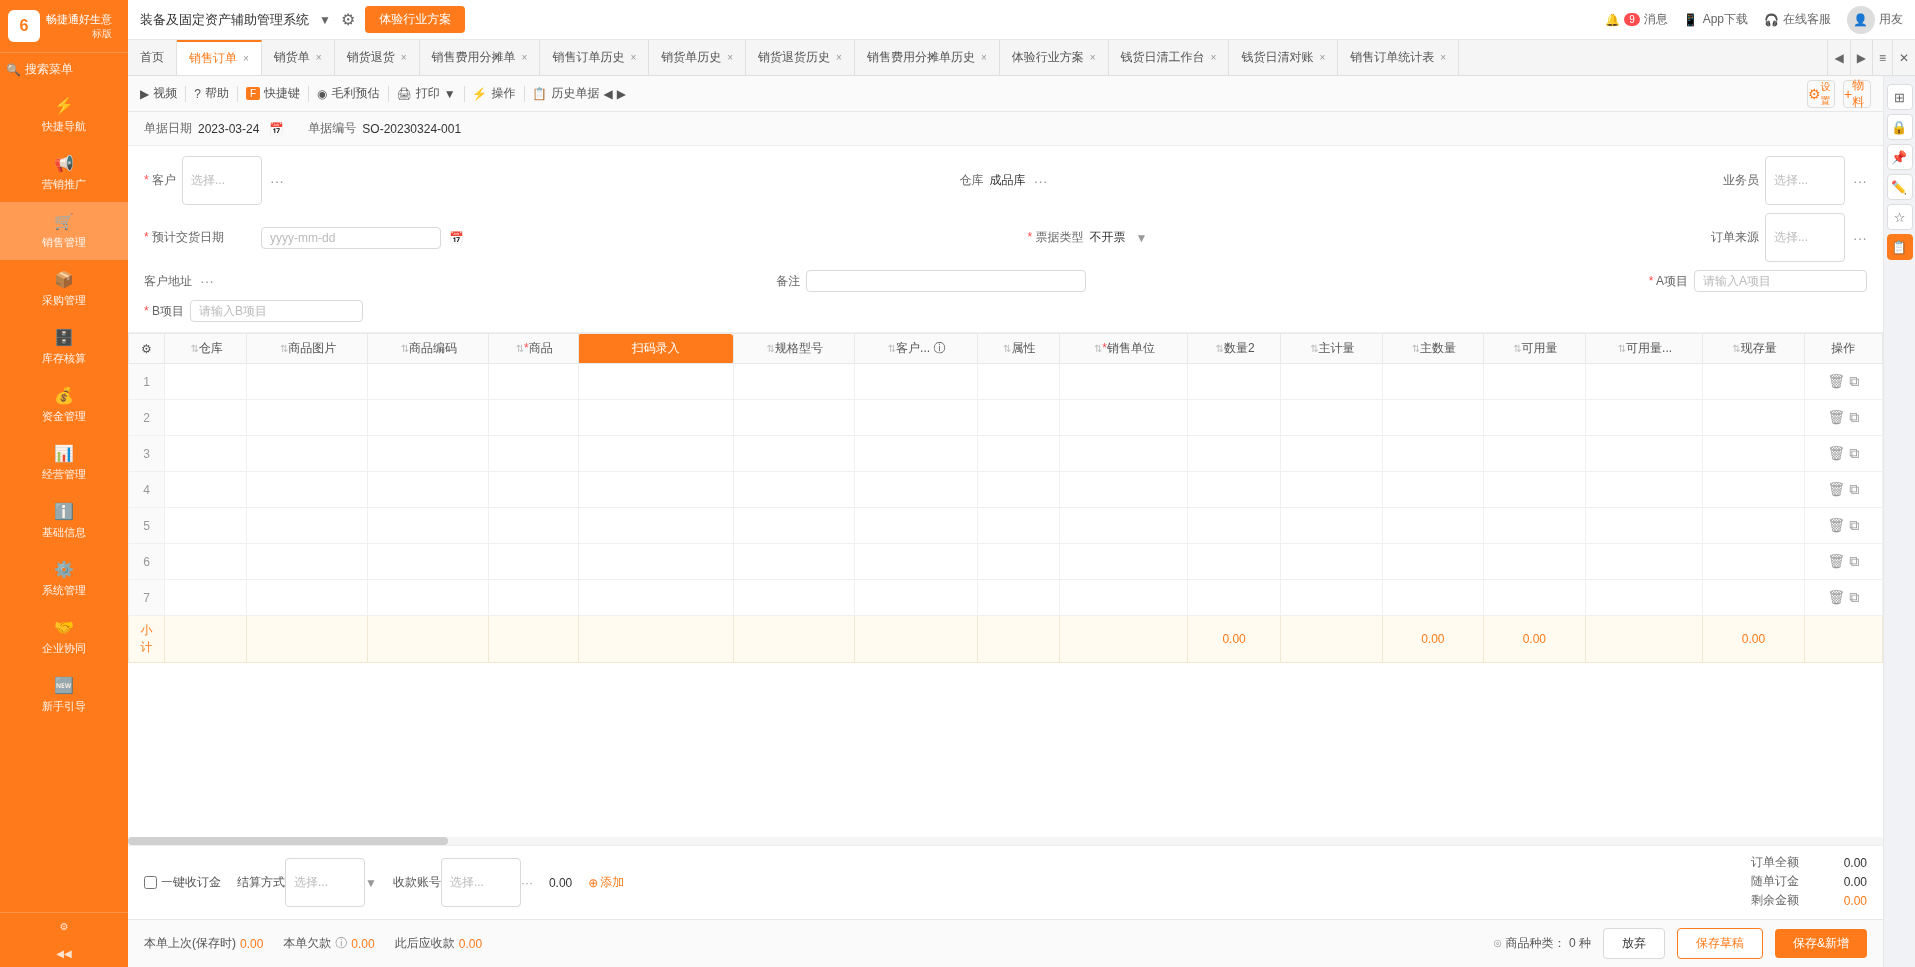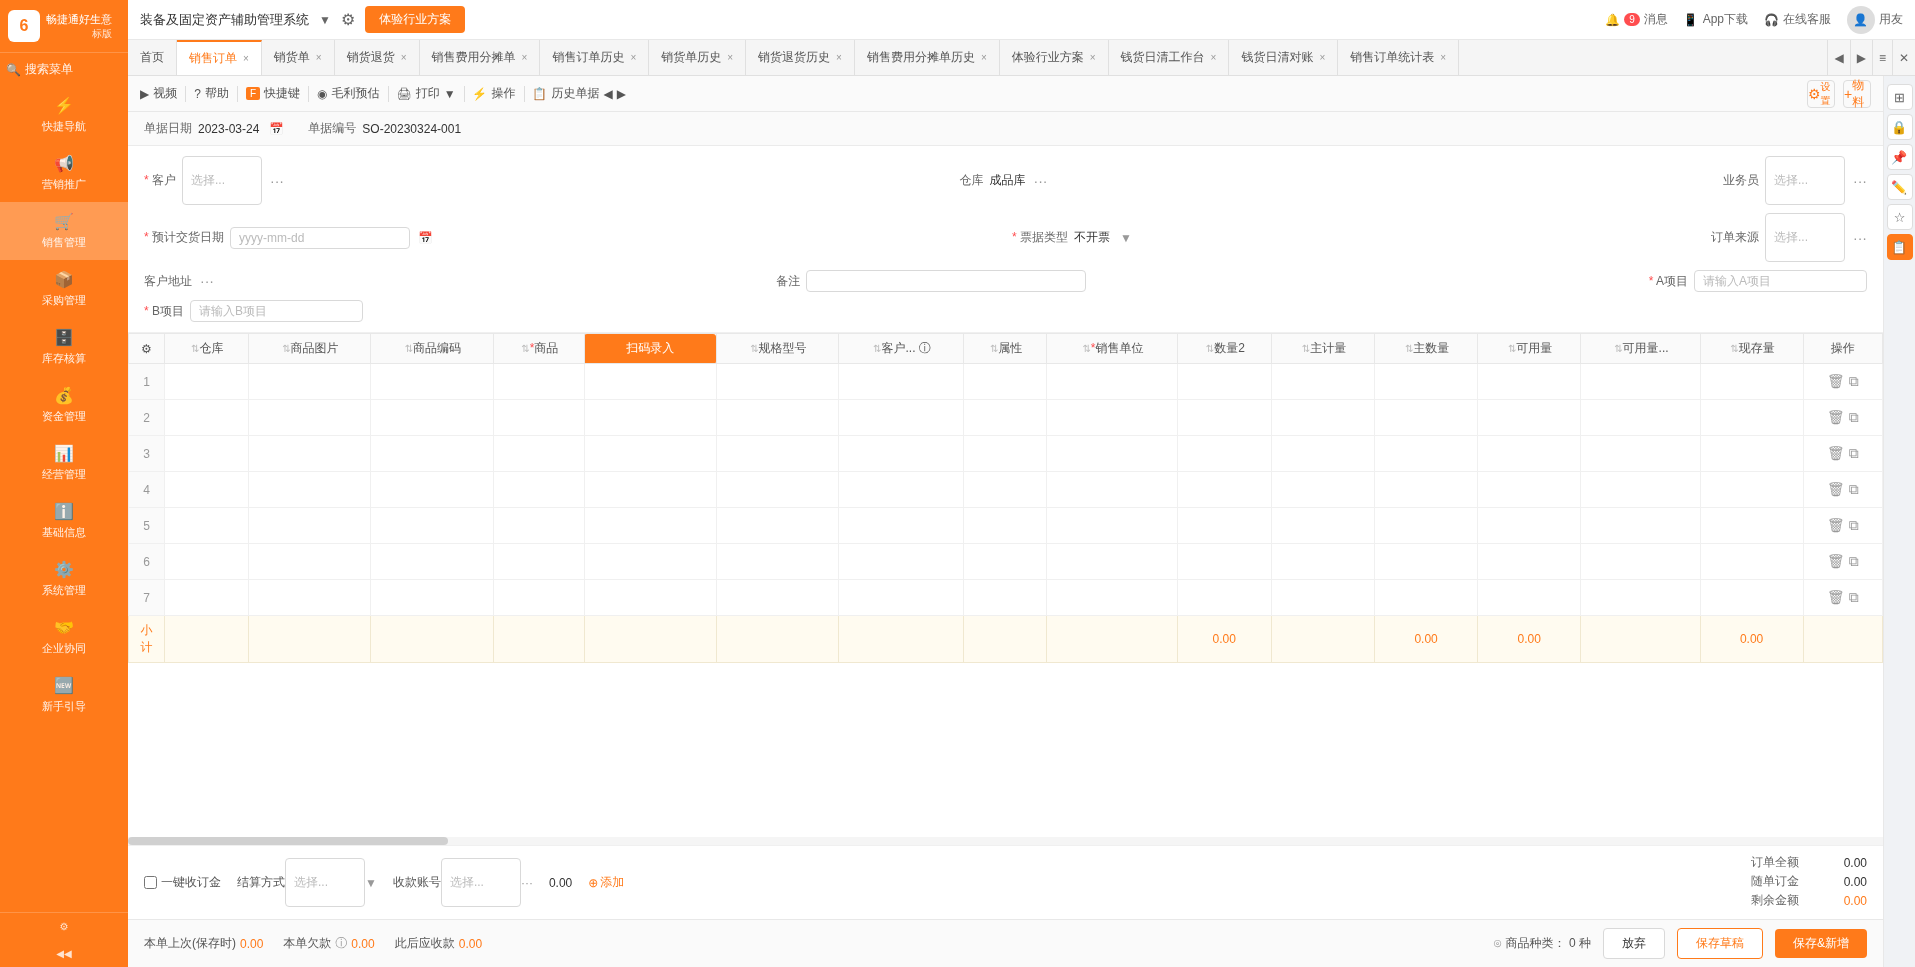--- a/index.html
+++ b/index.html
@@ -366,21 +366,21 @@
           <div style="flex:1;"></div>
           <div class="form-field">
             <span class="form-label">业务员</span>
             <span class="form-input-placeholder">选择...</span>
             <span class="form-dots">···</span>
           </div>
         </div>
         <div class="form-row">
           <div class="form-field">
             <span class="form-label required">预计交货日期</span>
-            <input class="form-input" type="text" style="min-width: 180px;" placeholder="yyyy-mm-dd">
+            <input class="form-input" type="text" style="min-width: 180px; margin-left: 31px;" placeholder="yyyy-mm-dd">
             <span class="form-calendar">📅</span>
           </div>
           <div style="flex:1;"></div>
           <div class="form-field">
             <span class="form-label required">票据类型</span>
             <span class="form-value">不开票</span>
             <span style="color:#999;margin-left:4px;">▼</span>
           </div>
           <div style="flex:1;"></div>
           <div class="form-field">
@@ -416,21 +416,21 @@
 
       <div class="table-container">
         <table>
           <thead>
             <tr>
               <th class="table-settings-col">⚙</th>
               <th><span class="sort-icon">⇅</span>仓库</th>
               <th><span class="sort-icon">⇅</span>商品图片</th>
               <th><span class="sort-icon">⇅</span>商品编码</th>
               <th><span class="sort-icon">⇅</span><span class="required">*</span>商品</th>
-              <th class="highlight" style="background:#ff7a1a;color:#fff;border-radius:3px;padding:3px 16px;">扫码录入</th>
+              <th class="highlight" style="background:#ff7a1a;color:#fff;border-radius:3px;padding:3px 24px;">扫码录入</th>
               <th><span class="sort-icon">⇅</span>规格型号</th>
               <th><span class="sort-icon">⇅</span>客户... ⓘ</th>
               <th><span class="sort-icon">⇅</span>属性</th>
               <th><span class="sort-icon">⇅</span><span class="required">*</span>销售单位</th>
               <th><span class="sort-icon">⇅</span>数量2</th>
               <th><span class="sort-icon">⇅</span>主计量</th>
               <th><span class="sort-icon">⇅</span>主数量</th>
               <th><span class="sort-icon">⇅</span>可用量</th>
               <th><span class="sort-icon">⇅</span>可用量...</th>
               <th><span class="sort-icon">⇅</span>现存量</th>

